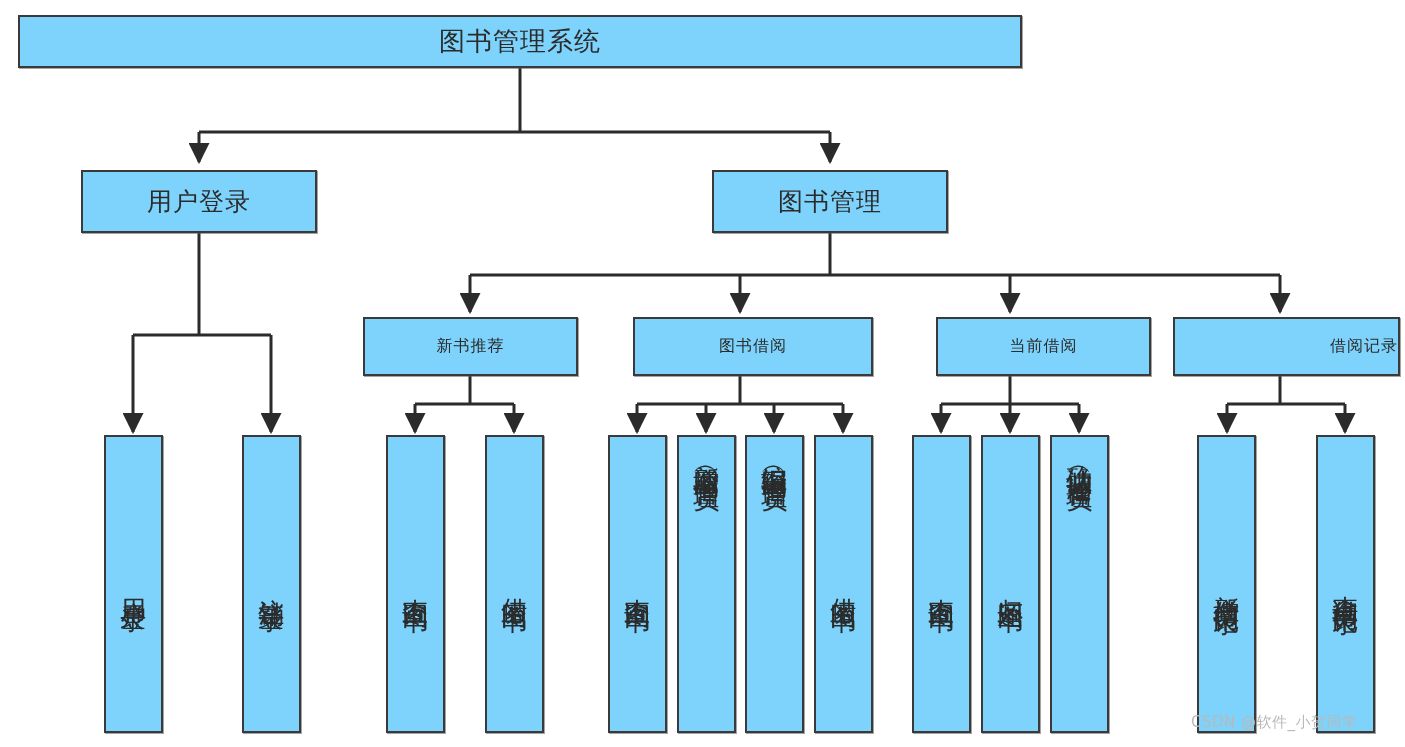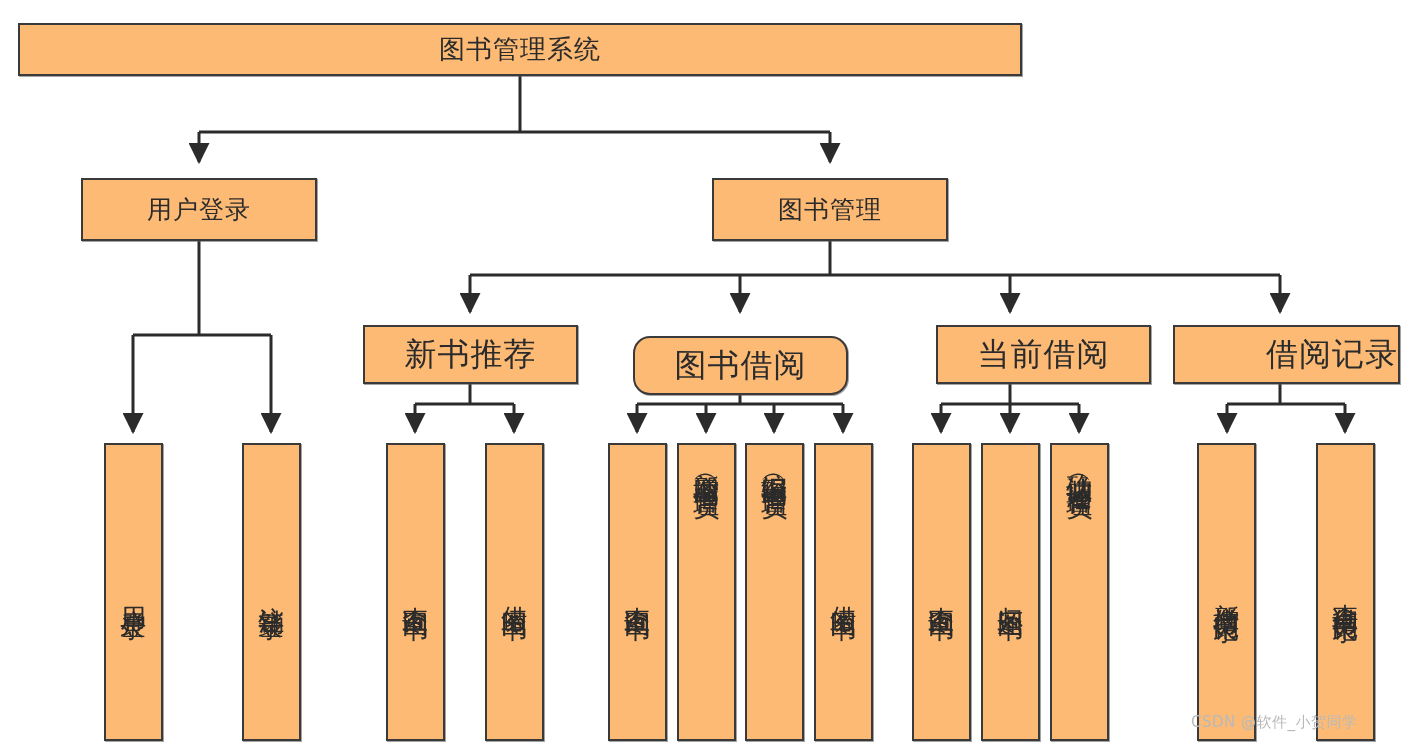--- a/index.html
+++ b/index.html
@@ -23,47 +23,46 @@
     left: 0;
     top: 0;
     width: 1405px;
     height: 747px;
     pointer-events: none;
   }
   .node {
     position: absolute;
     box-sizing: border-box;
     border: 2px solid #3a3a3a;
-    background: #fdba74;
+    background: #7dd3fc;
     display: flex;
     align-items: center;
     justify-content: center;
     color: #2b2b2b;
     box-shadow: 1px 1px 0 rgba(90,90,90,0.55);
-    margin-top: 8px;
   }
   .node .node-label {
     display: block;
     text-align: center;
     letter-spacing: 1px;
     line-height: 1.18;
   }
   
   .node.horiz .node-label {
     writing-mode: horizontal-tb;
     font-size: 25px;
   }
   .node.root .node-label {
     font-size: 26px;
   }
   .node.lvl2 .node-label {
     font-size: 25px;
   }
   .node.lvl3 .node-label {
-    font-size: 32px;
+    font-size: 16px;
   }
   
   .node.vert {
     align-items: flex-start;
     padding-top: 8px;
   }
   .node.vert .node-label {
     writing-mode: vertical-rl;
     text-orientation: upright;
     font-size: 26px;
@@ -146,21 +145,21 @@
   <div class="node horiz lvl2" style="left:81px; top:170px; width:236px; height:63px;">
     <span class="node-label">用户登录</span>
   </div>
   <div class="node horiz lvl2" style="left:712px; top:170px; width:236px; height:63px;">
     <span class="node-label">图书管理</span>
   </div>
 
   <div class="node horiz lvl3" style="left:363px; top:317px; width:215px; height:59px;">
     <span class="node-label">新书推荐</span>
   </div>
-  <div class="node horiz lvl3" style="left:633px; top:328px; width:215px; height:59px;border-radius:17px;">
+  <div class="node horiz lvl3" style="left:633px; top:317px; width:240px; height:59px;">
     <span class="node-label">图书借阅</span>
   </div>
   <div class="node horiz lvl3" style="left:936px; top:317px; width:215px; height:59px;">
     <span class="node-label">当前借阅</span>
   </div>
   <div class="node horiz lvl3" style="left:1173px; top:317px; width:227px; height:59px;justify-content:flex-end;">
     <span class="node-label">借阅记录</span>
   </div>
 
   <div class="node vert centered" style="left:104px; top:435px; width:59px; height:298px;">

